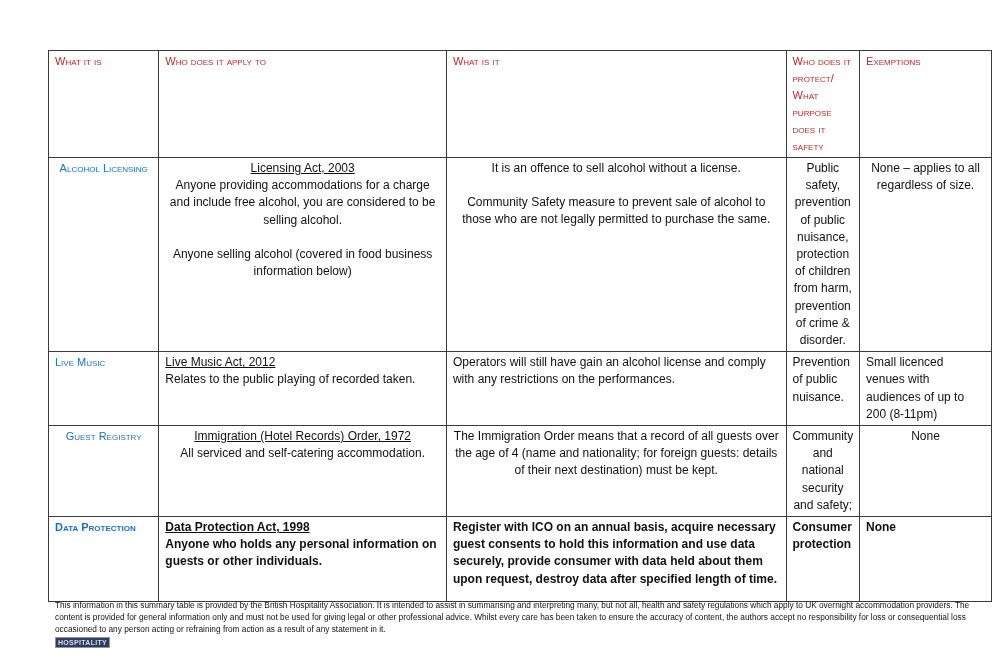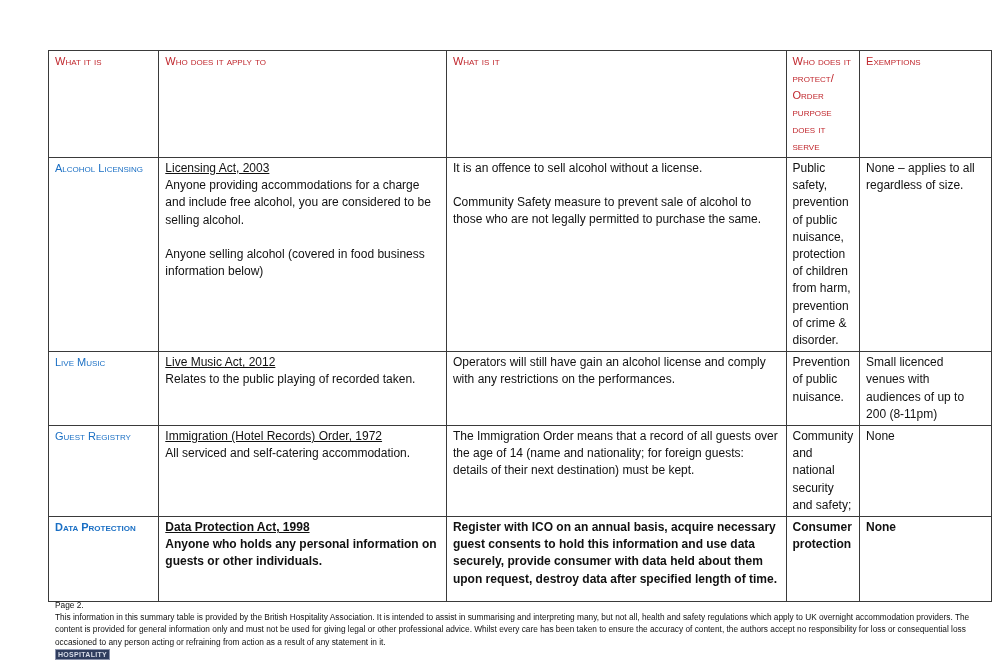--- a/index.html
+++ b/index.html
@@ -56,23 +56,23 @@
     }
     .cell {
       font-size: 12px;
       line-height: 17.2px;
     }
     .act-title {
       text-decoration: underline;
       display: block;
     }
     .gap { display: block; height: 17px; }
-    .row-alcohol td { height: 180px; }
+    .row-alcohol td { height: 180px; text-align: center; }
     .row-music td { height: 67px; margin-top: 24px; }
-    .row-guest td { height: 80px; }
+    .row-guest td { height: 80px; text-align: center; }
     .row-data td { height: 80px; font-weight: bold; }
 
     .footer {
       position: absolute;
       left: 55px;
       top: 599px;
       width: 940px;
       font-size: 8.3px;
       line-height: 12.2px;
       color: #111111;
@@ -105,21 +105,21 @@
       <col class="col-2">
       <col class="col-3">
       <col class="col-4">
       <col class="col-5">
   </colgroup>
   <thead>
     <tr class="hdr-row">
       <th class="hdr">What it is</th>
       <th class="hdr">Who does it apply to</th>
       <th class="hdr">What is it</th>
-      <th class="hdr">Who does it protect/ Order purpose does it serve</th>
+      <th class="hdr">Who does it protect/ What purpose does it safety</th>
       <th class="hdr">Exemptions</th>
     </tr>
   </thead>
   <tbody>
 
     <tr class="row-alcohol">
       <td class="row-label">Alcohol Licensing</td>
       <td class="cell">
         <span class="act-title">Licensing Act, 2003</span>
         <span>Anyone providing accommodations for a charge and include free alcohol, you are considered to be selling alcohol.</span>
@@ -145,35 +145,34 @@
       <td class="cell">Prevention of public nuisance.</td>
       <td class="cell">Small licenced venues with audiences of up to 200 (8-11pm)</td>
     </tr>
 
     <tr class="row-guest">
       <td class="row-label">Guest Registry</td>
       <td class="cell">
         <span class="act-title">Immigration (Hotel Records) Order, 1972</span>
         <span>All serviced and self-catering accommodation.</span>
       </td>
-      <td class="cell">The Immigration Order means that a record of all guests over the age of 14 (name and nationality; for foreign guests: details of their next destination) must be kept.</td>
+      <td class="cell">The Immigration Order means that a record of all guests over the age of 4 (name and nationality; for foreign guests: details of their next destination) must be kept.</td>
       <td class="cell">Community and national security and safety;</td>
       <td class="cell">None</td>
     </tr>
 
     <tr class="row-data">
       <td class="row-label">Data Protection</td>
       <td class="cell">
         <span class="act-title">Data Protection Act, 1998</span>
         <span>Anyone who holds any personal information on guests or other individuals.</span>
       </td>
       <td class="cell">Register with ICO on an annual basis, acquire necessary guest consents to hold this information and use data securely, provide consumer with data held about them upon request, destroy data after specified length of time.</td>
       <td class="cell">Consumer protection</td>
       <td class="cell">None</td>
     </tr>
   </tbody>
 </table>
 
 <div class="footer">
-  <span class="page-num">Page 2.</span>
   <span class="disclaimer">This information in this summary table is provided by the British Hospitality Association. It is intended to assist in summarising and interpreting many, but not all, health and safety regulations which apply to UK overnight accommodation providers. The content is provided for general information only and must not be used for giving legal or other professional advice. Whilst every care has been taken to ensure the accuracy of content, the authors accept no responsibility for loss or consequential loss occasioned to any person acting or refraining from action as a result of any statement in it.</span>
   <span class="logo-badge">HOSPITALITY</span>
 </div>
 
 </body></html>

